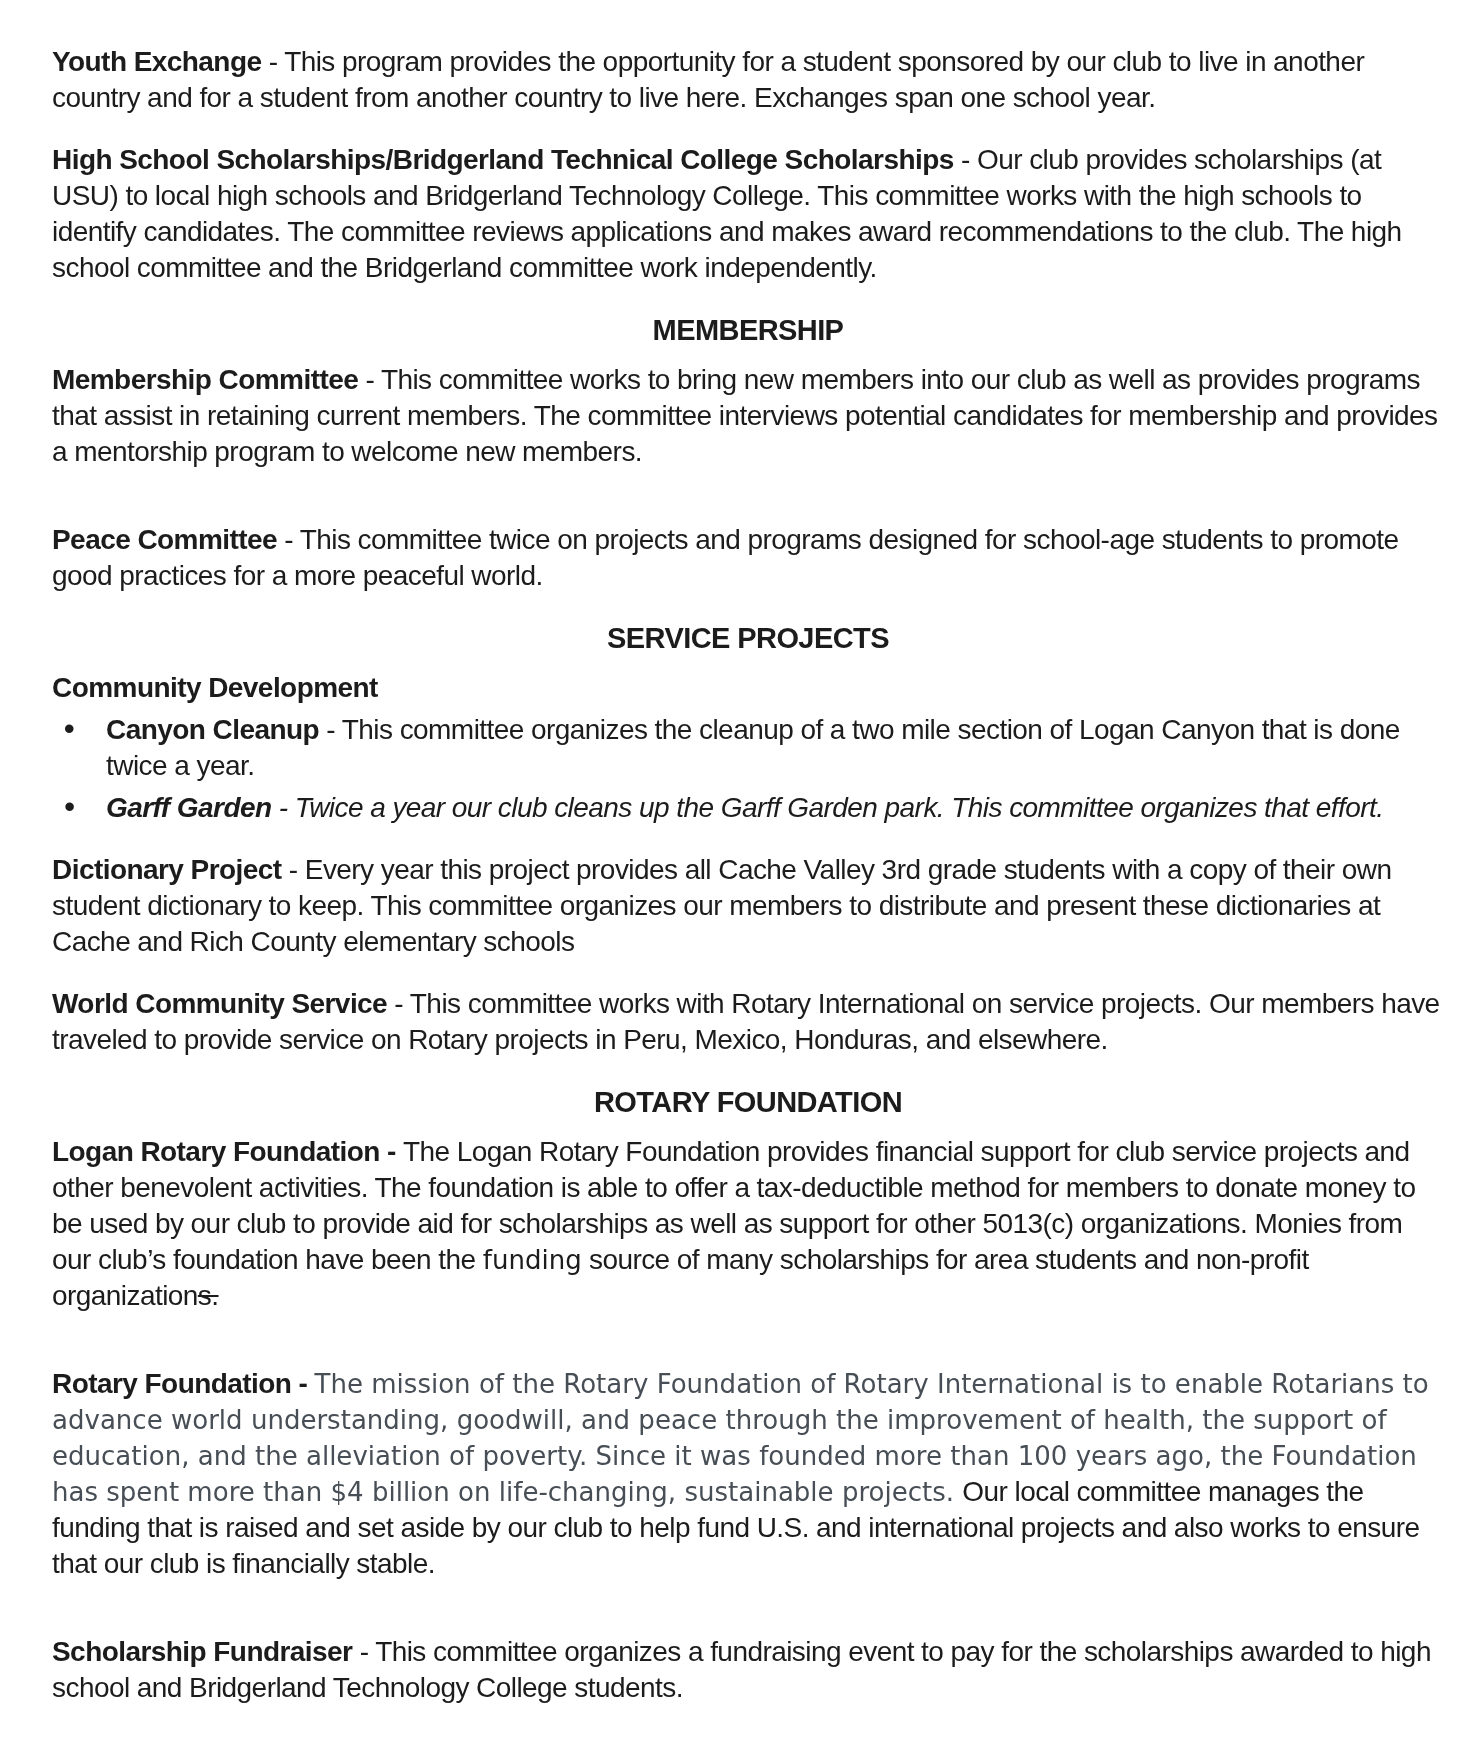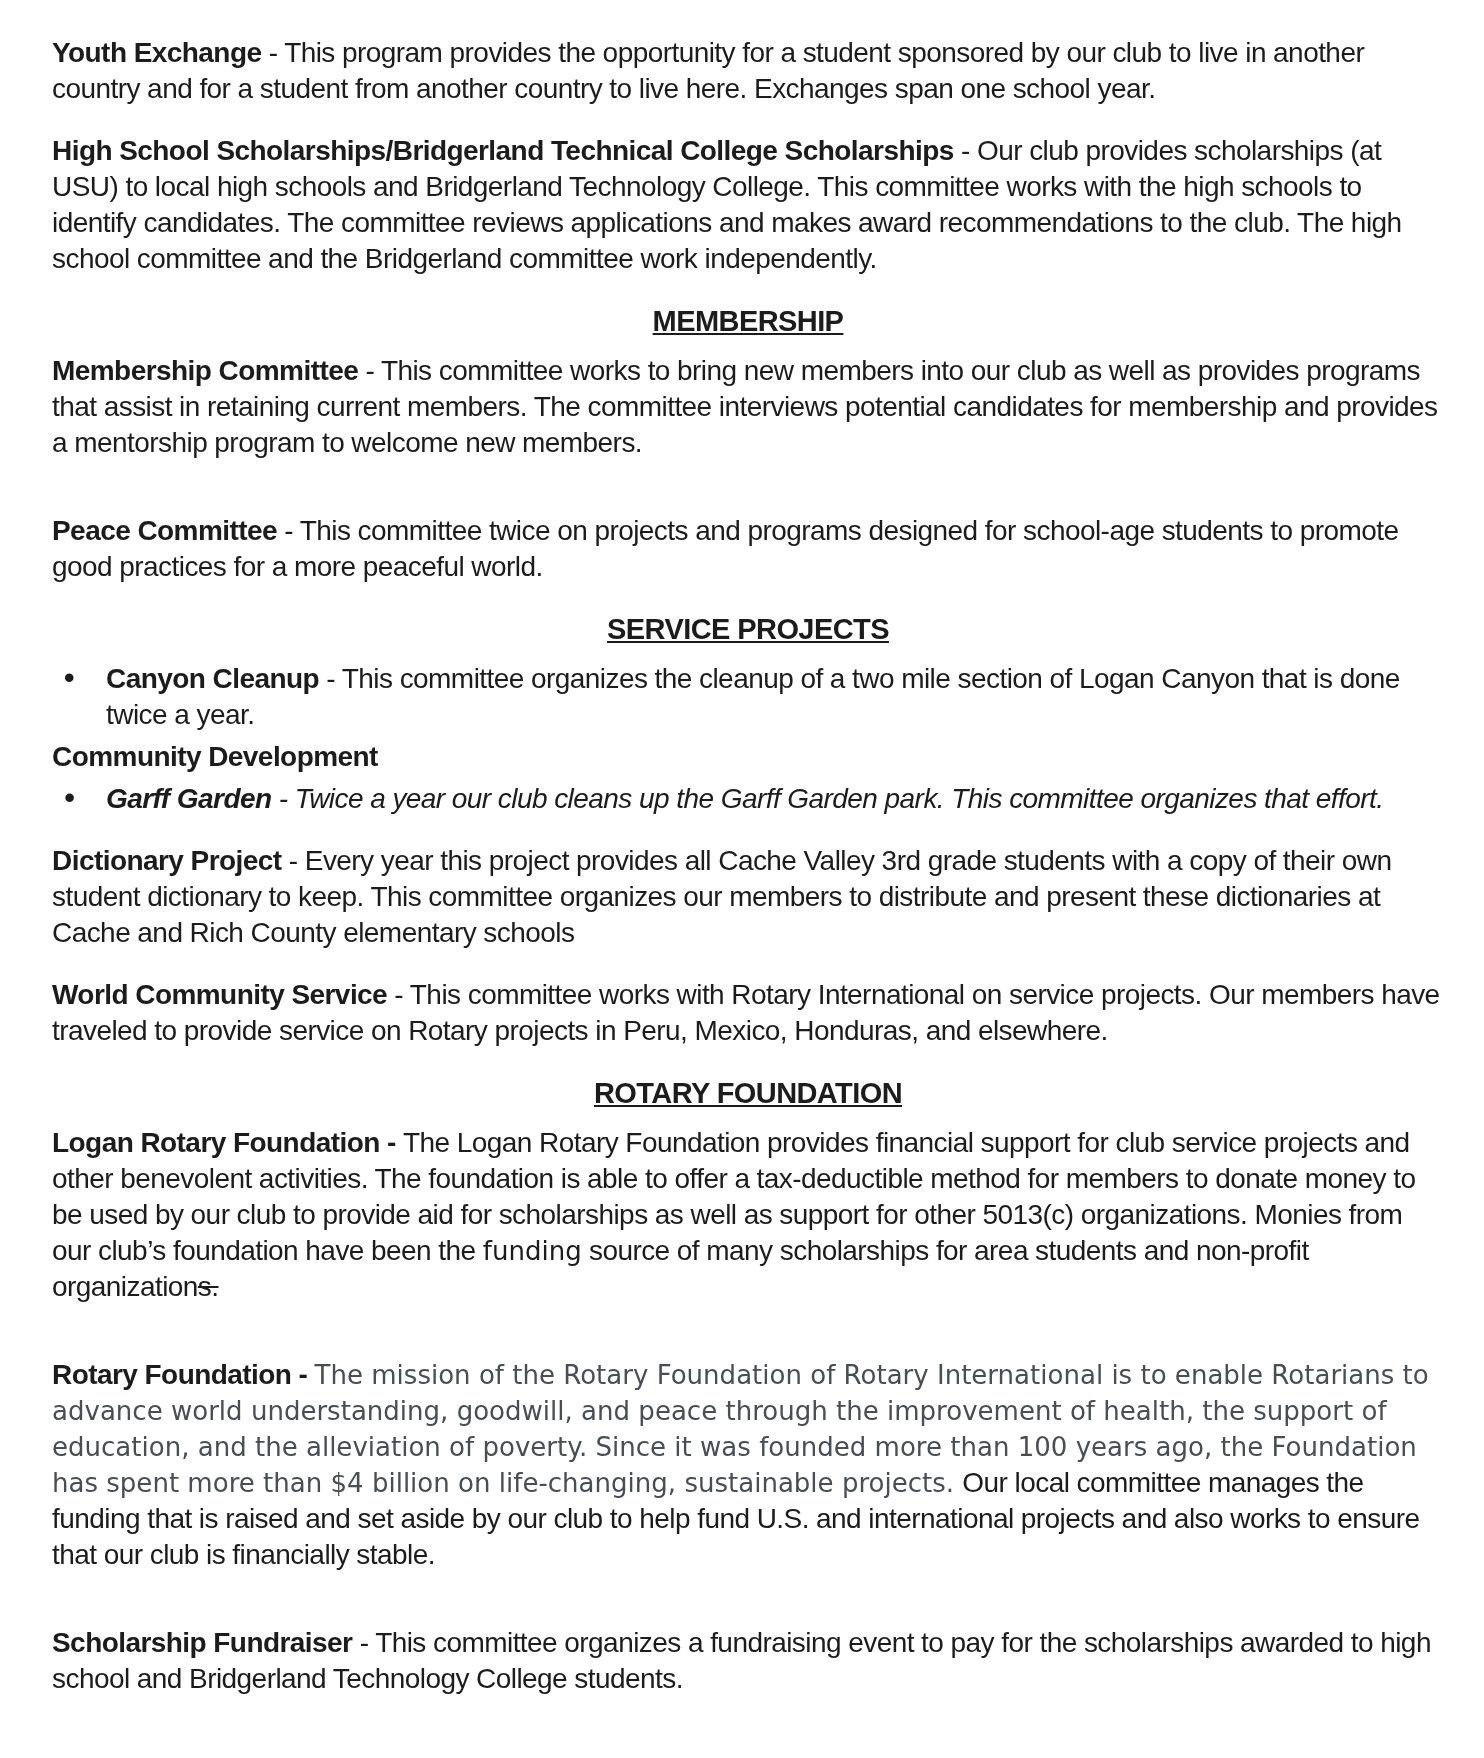--- a/index.html
+++ b/index.html
@@ -8,39 +8,38 @@
     background: #ffffff;
   }
   body {
     width: 1484px;
     height: 1758px;
     overflow: hidden;
     font-family: "Liberation Sans", sans-serif;
     color: #1c1c1c;
   }
   .page {
-    padding: 35px 40px 0 52px;
+    padding: 44px 40px 0 52px;
   }
   .block {
     font-size: 28px;
     line-height: 36px;
     letter-spacing: -0.02em;
   }
   .para {
     margin: 0 0 26px 0;
   }
   .para.gap-after {
     margin-bottom: 52px;
   }
   .heading {
     font-weight: 700;
     font-size: 29px;
     text-align: center;
     margin: 4px 0 14px 0;
-    text-decoration: underline;
   }
   .subheading {
     font-weight: 700;
     margin: 0 0 6px 0;
   }
   .bullet {
     position: relative;
     padding-left: 54px;
     margin: 0 0 6px 0;
   }
@@ -64,22 +63,22 @@
 <body style="background: rgb(255, 255, 255); color: rgb(28, 28, 28);">
 
 <div class="page">
   <div id="doc">
       <div class="block para"><span class="b">Youth Exchange</span><span> - This program provides the opportunity for a student sponsored by our club to live in another country and for a student from another country to live here. Exchanges span one school year.</span></div>
       <div class="block para"><span class="b">High School Scholarships/Bridgerland Technical College Scholarships</span><span> - Our club provides scholarships (at USU) to local high schools and Bridgerland Technology College. This committee works with the high schools to identify candidates. The committee reviews applications and makes award recommendations to the club. The high school committee and the Bridgerland committee work independently.</span></div>
       <div class="block heading"><span>MEMBERSHIP</span></div>
       <div class="block para gap-after"><span class="b">Membership Committee</span><span> - This committee works to bring new members into our club as well as provides programs that assist in retaining current members. The committee interviews potential candidates for membership and provides a mentorship program to welcome new members.</span></div>
       <div class="block para"><span class="b">Peace Committee</span><span> - This committee twice on projects and programs designed for school-age students to promote good practices for a more peaceful world.</span></div>
       <div class="block heading"><span>SERVICE PROJECTS</span></div>
+      <div class="block subheading"><span>Community Development</span></div>
       <div class="block bullet"><span class="b">Canyon Cleanup</span><span> - This committee organizes the cleanup of a two mile section of Logan Canyon that is done twice a year.</span></div>
-      <div class="block subheading"><span>Community Development</span></div>
       <div class="block bullet gap-after"><span class="b">Garff Garden</span><span>  - Twice a year our club cleans up the Garff Garden park. This committee organizes that effort.</span></div>
       <div class="block para"><span class="b">Dictionary Project</span><span> - Every year this project provides all Cache Valley 3rd grade students with a copy of their own student dictionary to keep. This committee organizes our members to distribute and present these dictionaries at Cache and Rich County elementary schools</span></div>
       <div class="block para"><span class="b">World Community Service</span><span> - This committee works with Rotary International on service projects. Our members have traveled to provide service on Rotary projects in Peru, Mexico, Honduras, and elsewhere.</span></div>
       <div class="block heading"><span>ROTARY FOUNDATION</span></div>
       <div class="block para gap-after"><span class="b">Logan Rotary Foundation - </span><span>The Logan Rotary Foundation provides financial support for club service projects and other benevolent activities.  The foundation is able to offer a tax-deductible method for members to donate money to be used by our club to provide aid for scholarships as well as support for other 5013(c) organizations. Monies from our club’s foundation have been the </span><span class="alt">funding</span><span> source of many scholarships for area students and non-profit organization</span><span class="strike">s.</span></div>
       <div class="block para gap-after"><span class="b">Rotary Foundation - </span><span class="alt" style="color: rgb(71, 78, 85);">The mission of the Rotary Foundation of Rotary International is to enable Rotarians to advance world understanding, goodwill, and peace through the improvement of health, the support of education, and the alleviation of poverty. Since it was founded more than 100 years ago, the Foundation has spent more than $4 billion on life-changing, sustainable projects. </span><span>Our local committee manages the funding that is raised and set aside by our club to help fund U.S. and international projects and also works to ensure that our club is financially stable.</span></div>
       <div class="block para"><span class="b">Scholarship Fundraiser</span><span> - This committee organizes a fundraising event to pay for the scholarships awarded to high school and Bridgerland Technology College students.</span></div>
     </div>
 </div>
 

